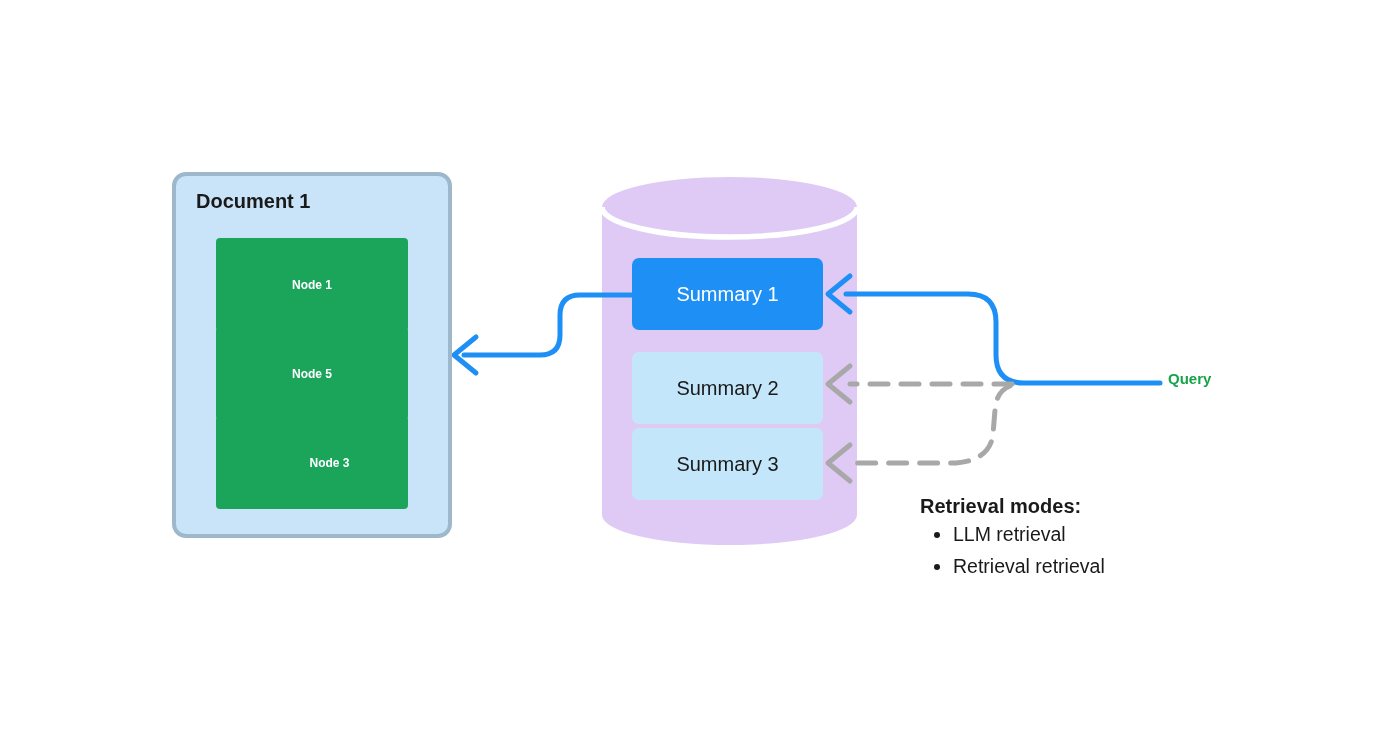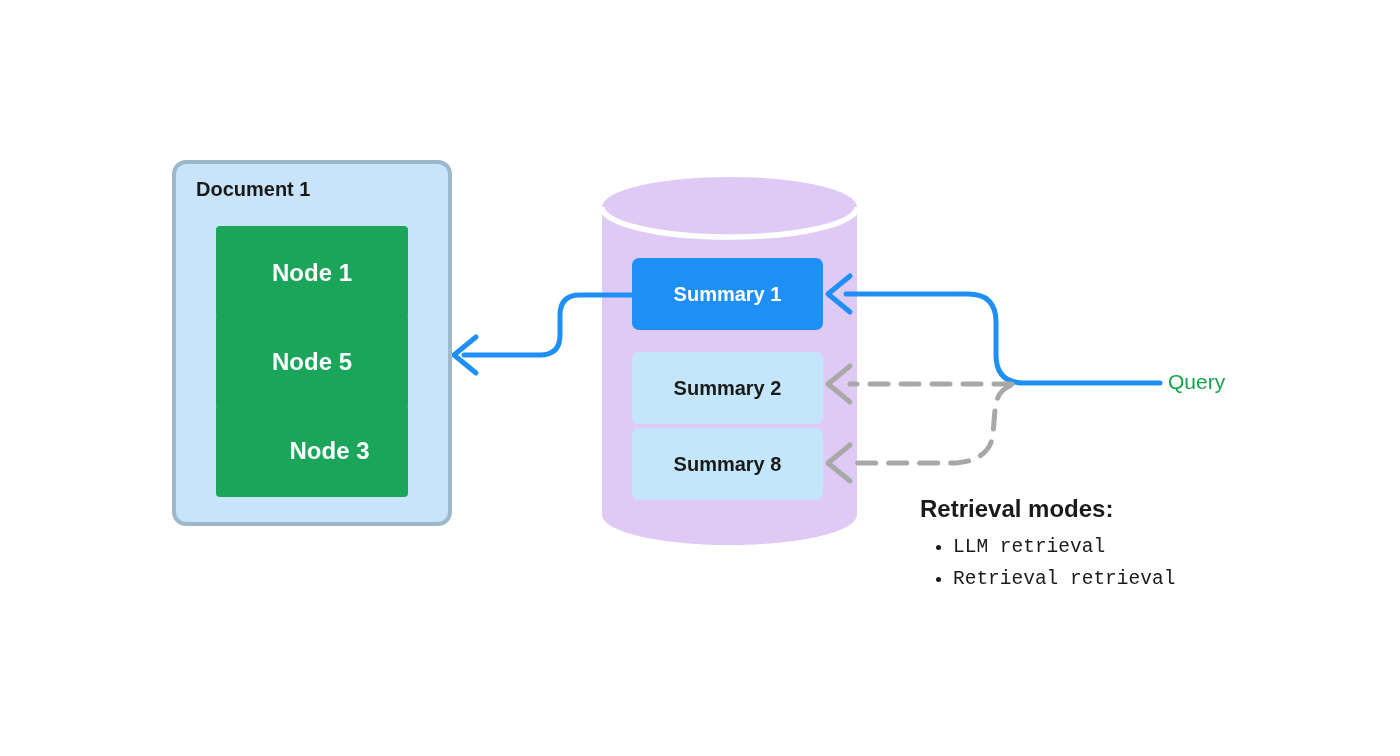--- a/index.html
+++ b/index.html
@@ -35,21 +35,21 @@
     stroke: var(--arrow-gray);
     stroke-width: 5;
     stroke-linecap: round;
     stroke-linejoin: round;
   }
   .dashed { stroke-dasharray: 18 13; }
 
   
   .document-box {
     position: absolute;
-    left: 172px; top: 160px;
+    left: 172px; top: 172px;
     width: 280px; height: 366px;
     background: var(--doc-fill);
     border: 4px solid var(--doc-border);
     border-radius: 14px;
     z-index: 2;
   }
   .document-title {
     position: absolute;
     left: 20px; top: 14px;
     font-size: 20px;
@@ -59,72 +59,70 @@
   .node {
     position: absolute;
     left: 40px;
     width: 192px; height: 93px;
     background: var(--node-green);
     border-radius: 4px;
     display: flex;
     align-items: center;
     justify-content: center;
     color: #ffffff;
-    font-size: 24px;
+    font-size: 12px;
     font-weight: bold;
   }
   .node-1 { top: 62px; }
   .node-2 { top: 151px; }
   .node-3 { top: 240px; padding-left: 35px; }
 
   
   .summary {
     position: absolute;
     left: 632px;
     width: 191px; height: 72px;
     border-radius: 7px;
     display: flex;
     align-items: center;
     justify-content: center;
     font-size: 20px;
-    font-weight: bold;
+    font-weight: normal;
     z-index: 2;
     text-align: center;
   }
   .summary-1 { top: 258px; background: var(--blue); color: #ffffff; }
   .summary-2 { top: 352px; background: var(--summary-fill); color: var(--text-dark); }
   .summary-3 { top: 428px; background: var(--summary-fill); color: var(--text-dark); }
 
   
   .query-label {
     position: absolute;
     left: 1168px; top: 370px;
-    font-size: 21px;
-    font-weight: normal;
+    font-size: 15px;
+    font-weight: bold;
     color: var(--query-green);
     z-index: 2;
   }
 
   
   .retrieval-block {
     position: absolute;
     left: 920px; top: 495px;
     width: 320px;
     z-index: 2;
     color: var(--text-dark);
   }
   .retrieval-heading {
-    font-size: 24px;
+    font-size: 20px;
     font-weight: bold;
-    margin-bottom: 8px;
   }
   .retrieval-list {
     list-style: disc;
     margin-left: 33px;
-    font-family: Liberation Mono, monospace;
   }
   .retrieval-list li {
     font-size: 19.5px;
     line-height: 32px;
     color: var(--text-dark);
   }
 </style>
 </head>
 <body>
 
@@ -150,21 +148,21 @@
 
   <div class="document-box">
     <div class="document-title">Document 1</div>
     <div class="node node-1">Node 1</div>
     <div class="node node-2">Node 5</div>
     <div class="node node-3">Node 3</div>
   </div>
 
   <div class="summary summary-1">Summary 1</div>
   <div class="summary summary-2">Summary 2</div>
-  <div class="summary summary-3">Summary 8</div>
+  <div class="summary summary-3">Summary 3</div>
 
   <div class="query-label">Query</div>
 
   <div class="retrieval-block">
     <div class="retrieval-heading">Retrieval modes:</div>
     <ul class="retrieval-list">
       <li>LLM retrieval</li>
       <li>Retrieval retrieval</li>
     </ul>
   </div>

